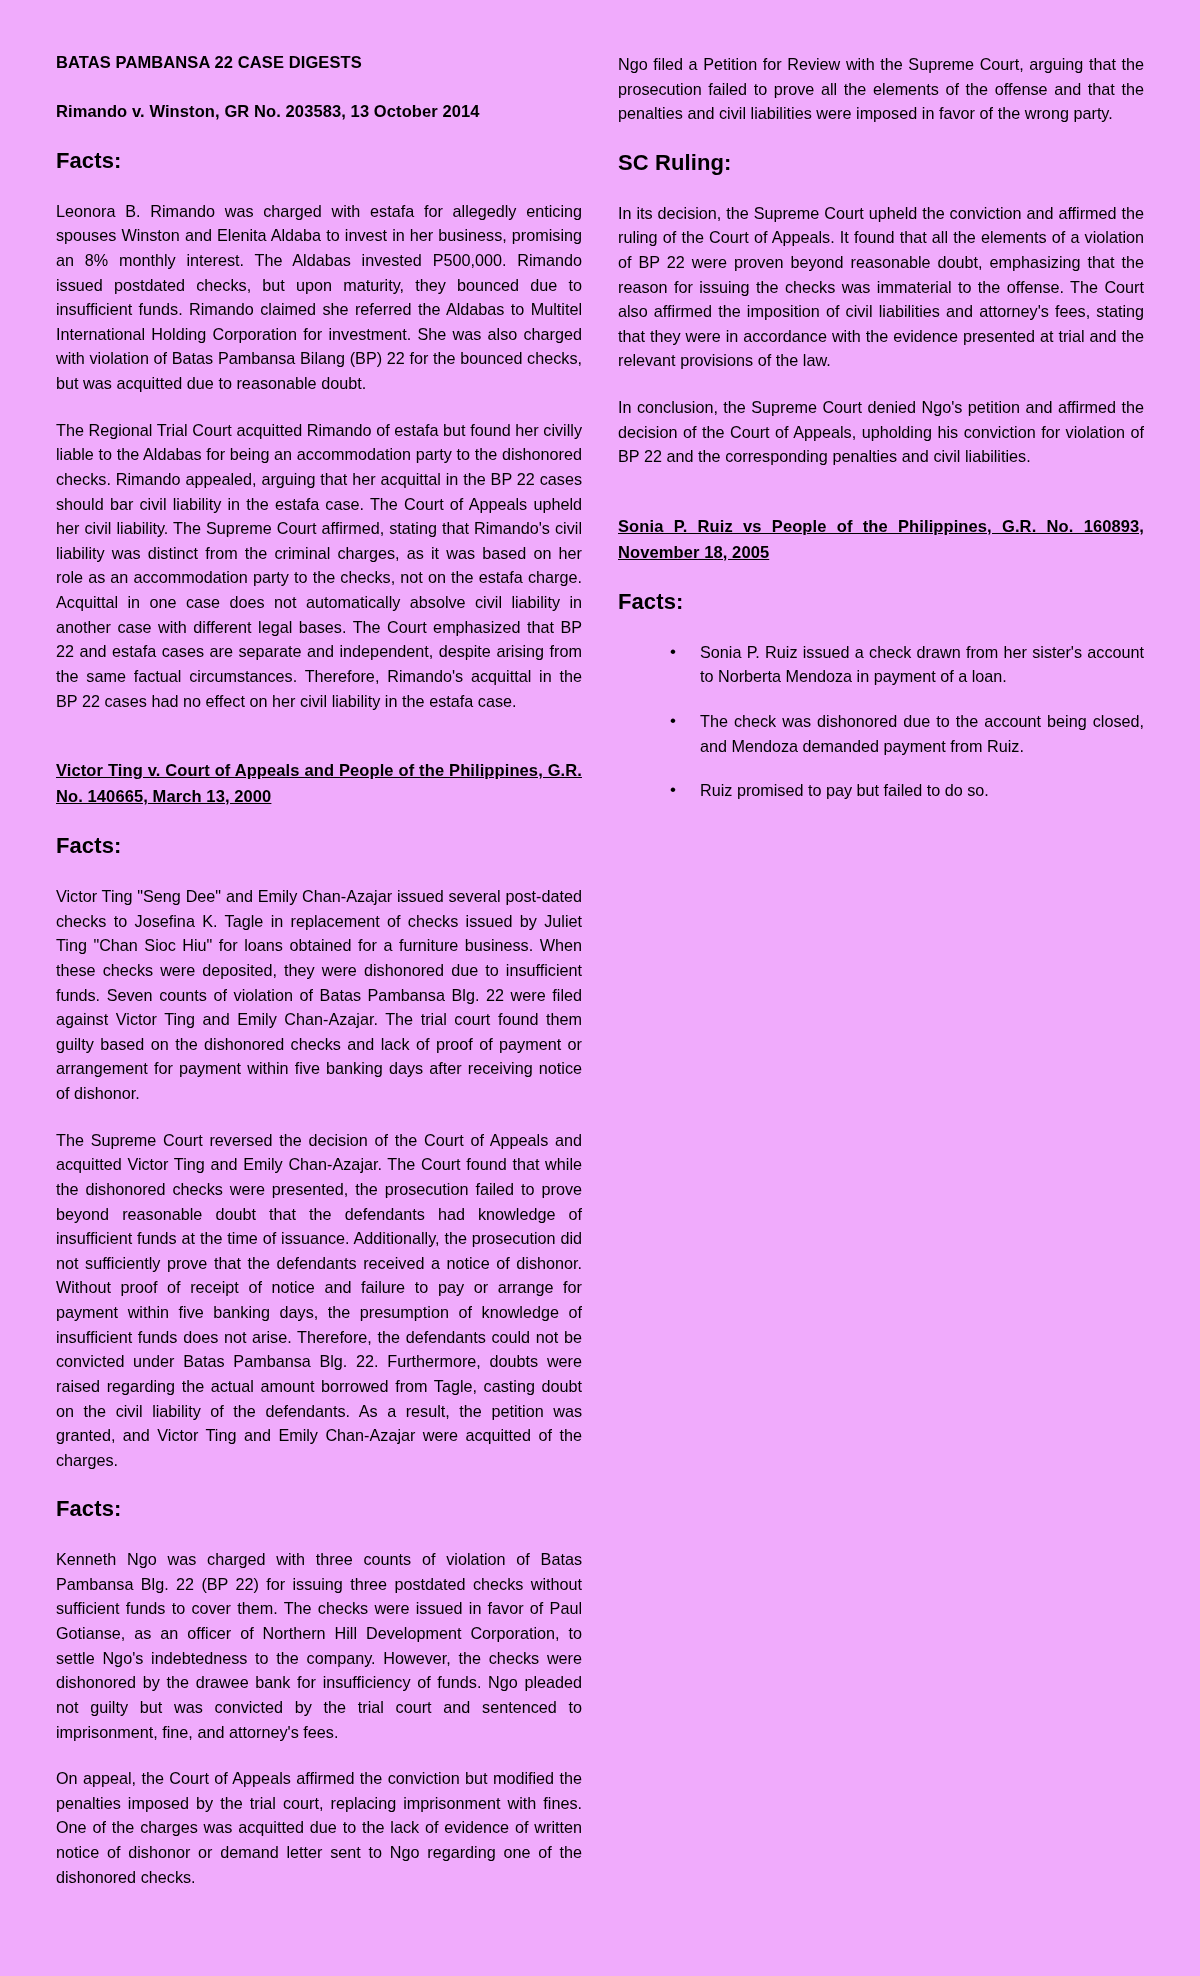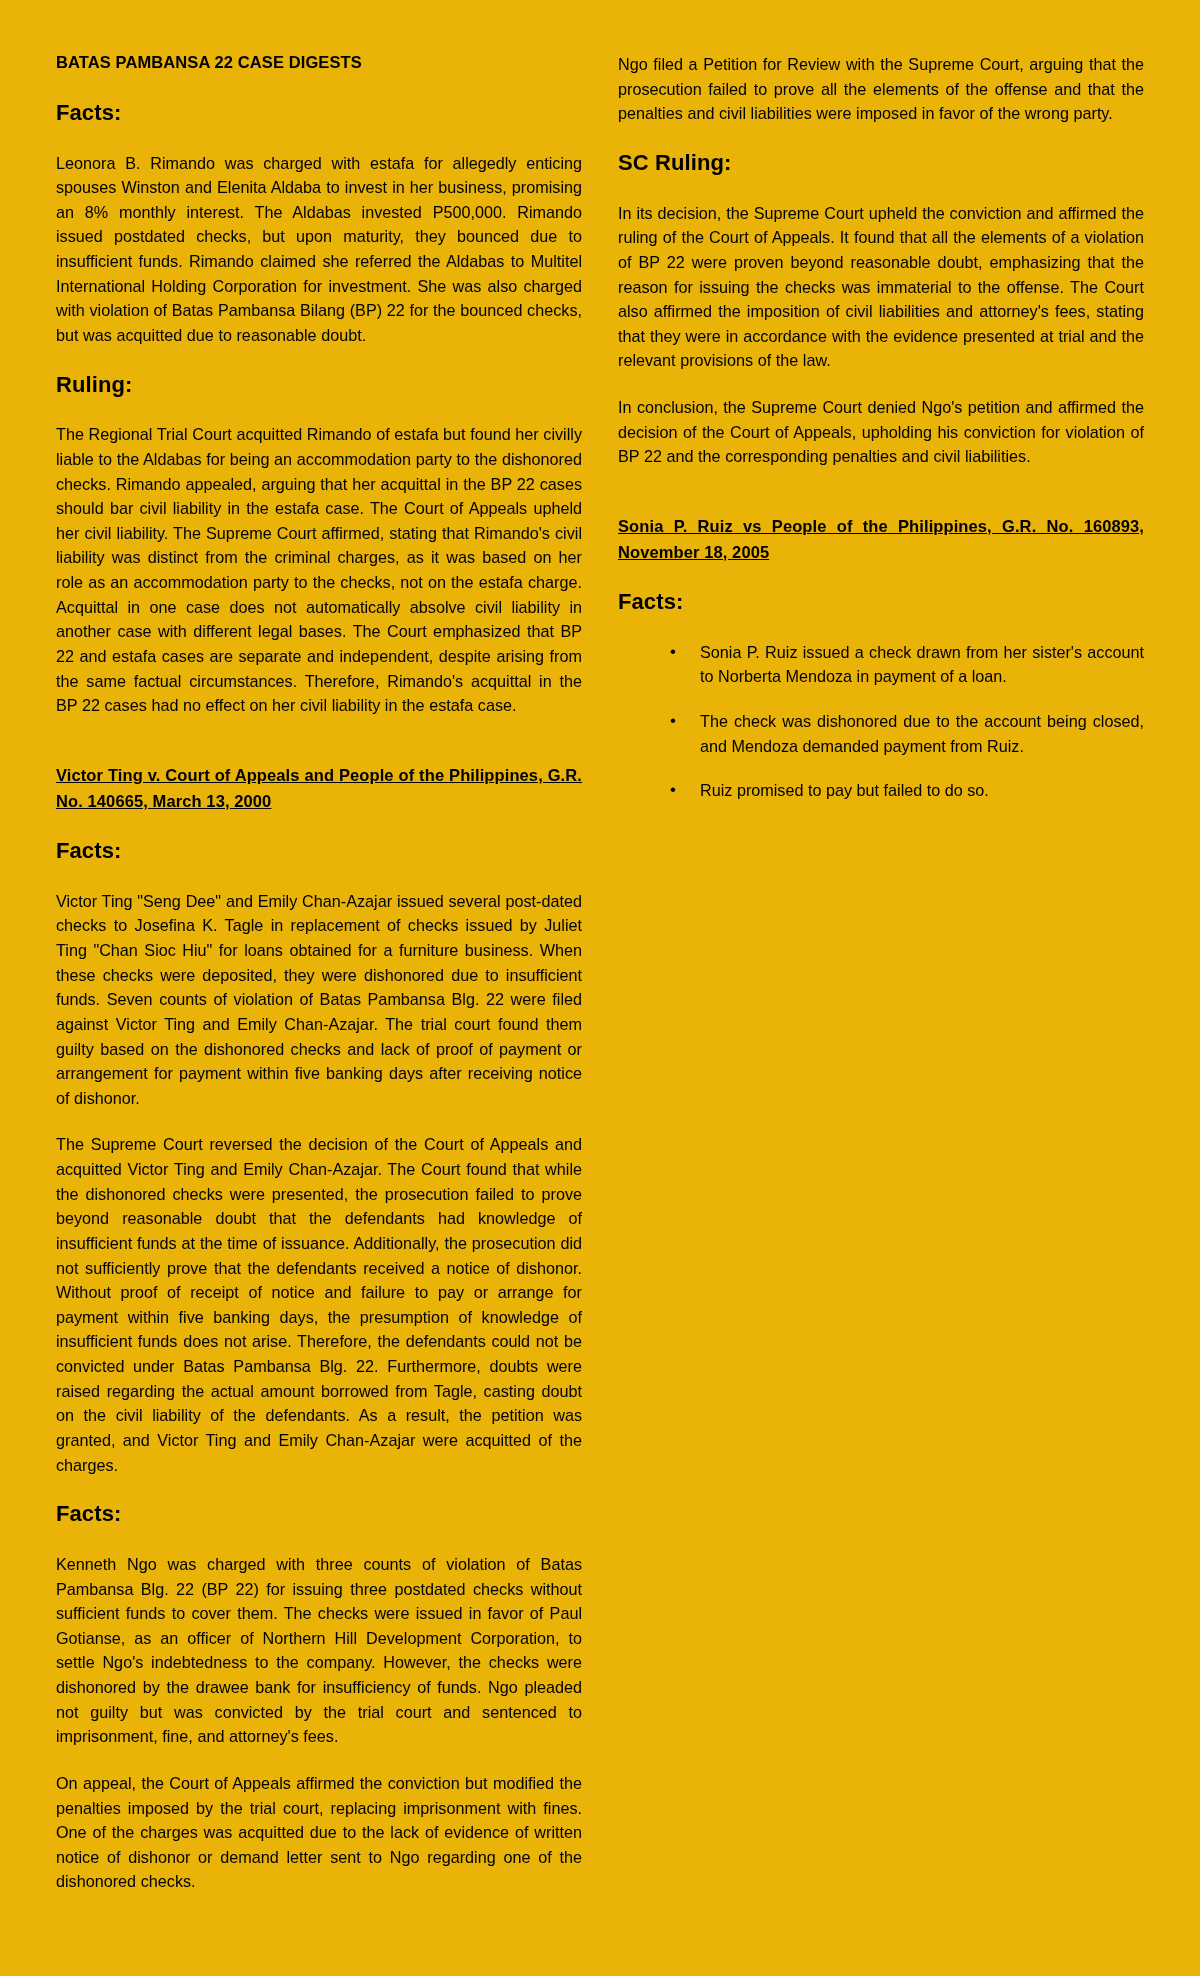--- a/index.html
+++ b/index.html
@@ -10,21 +10,21 @@
   body {
     width: 1200px;
     height: 1976px;
     font-family: "Liberation Sans", sans-serif;
     color: #000000;
   }
   .page {
     position: relative;
     width: 1200px;
     height: 1976px;
-    background: #eab308;
+    background: #f0abfc;
     box-sizing: border-box;
     padding: 52px 56px 40px 56px;
   }
   .columns {
     column-count: 2;
     column-gap: 36px;
     column-fill: auto;
     height: 1884px;
   }
   .doc-title {
@@ -87,23 +87,23 @@
   }
 </style>
 </head>
 <body>
 
 <div class="page">
   <div class="columns">
 
     <h1 class="doc-title">BATAS PAMBANSA 22 CASE DIGESTS</h1>
 
+    <h2 class="case-title">Rimando v. Winston, GR No. 203583, 13 October 2014</h2>
     <h3 class="section-label">Facts:</h3>
     <p class="body">Leonora B. Rimando was charged with estafa for allegedly enticing spouses Winston and Elenita Aldaba to invest in her business, promising an 8% monthly interest. The Aldabas invested P500,000. Rimando issued postdated checks, but upon maturity, they bounced due to insufficient funds. Rimando claimed she referred the Aldabas to Multitel International Holding Corporation for investment. She was also charged with violation of Batas Pambansa Bilang (BP) 22 for the bounced checks, but was acquitted due to reasonable doubt.</p>
-    <h3 class="section-label">Ruling:</h3>
     <p class="body">The Regional Trial Court acquitted Rimando of estafa but found her civilly liable to the Aldabas for being an accommodation party to the dishonored checks. Rimando appealed, arguing that her acquittal in the BP 22 cases should bar civil liability in the estafa case. The Court of Appeals upheld her civil liability. The Supreme Court affirmed, stating that Rimando's civil liability was distinct from the criminal charges, as it was based on her role as an accommodation party to the checks, not on the estafa charge. Acquittal in one case does not automatically absolve civil liability in another case with different legal bases. The Court emphasized that BP 22 and estafa cases are separate and independent, despite arising from the same factual circumstances. Therefore, Rimando's acquittal in the BP 22 cases had no effect on her civil liability in the estafa case.</p>
 
     <h2 class="case-title spaced-top">Victor Ting v. Court of Appeals and People of the Philippines, G.R. No. 140665, March 13, 2000</h2>
     <h3 class="section-label">Facts:</h3>
     <p class="body">Victor Ting "Seng Dee" and Emily Chan-Azajar issued several post-dated checks to Josefina K. Tagle in replacement of checks issued by Juliet Ting "Chan Sioc Hiu" for loans obtained for a furniture business. When these checks were deposited, they were dishonored due to insufficient funds. Seven counts of violation of Batas Pambansa Blg. 22 were filed against Victor Ting and Emily Chan-Azajar. The trial court found them guilty based on the dishonored checks and lack of proof of payment or arrangement for payment within five banking days after receiving notice of dishonor.</p>
     <p class="body">The Supreme Court reversed the decision of the Court of Appeals and acquitted Victor Ting and Emily Chan-Azajar. The Court found that while the dishonored checks were presented, the prosecution failed to prove beyond reasonable doubt that the defendants had knowledge of insufficient funds at the time of issuance. Additionally, the prosecution did not sufficiently prove that the defendants received a notice of dishonor. Without proof of receipt of notice and failure to pay or arrange for payment within five banking days, the presumption of knowledge of insufficient funds does not arise. Therefore, the defendants could not be convicted under Batas Pambansa Blg. 22. Furthermore, doubts were raised regarding the actual amount borrowed from Tagle, casting doubt on the civil liability of the defendants. As a result, the petition was granted, and Victor Ting and Emily Chan-Azajar were acquitted of the charges.</p>
 
     <h3 class="section-label">Facts:</h3>
     <p class="body">Kenneth Ngo was charged with three counts of violation of Batas Pambansa Blg. 22 (BP 22) for issuing three postdated checks without sufficient funds to cover them. The checks were issued in favor of Paul Gotianse, as an officer of Northern Hill Development Corporation, to settle Ngo's indebtedness to the company. However, the checks were dishonored by the drawee bank for insufficiency of funds. Ngo pleaded not guilty but was convicted by the trial court and sentenced to imprisonment, fine, and attorney's fees.</p>
     <p class="body">On appeal, the Court of Appeals affirmed the conviction but modified the penalties imposed by the trial court, replacing imprisonment with fines. One of the charges was acquitted due to the lack of evidence of written notice of dishonor or demand letter sent to Ngo regarding one of the dishonored checks.</p>

